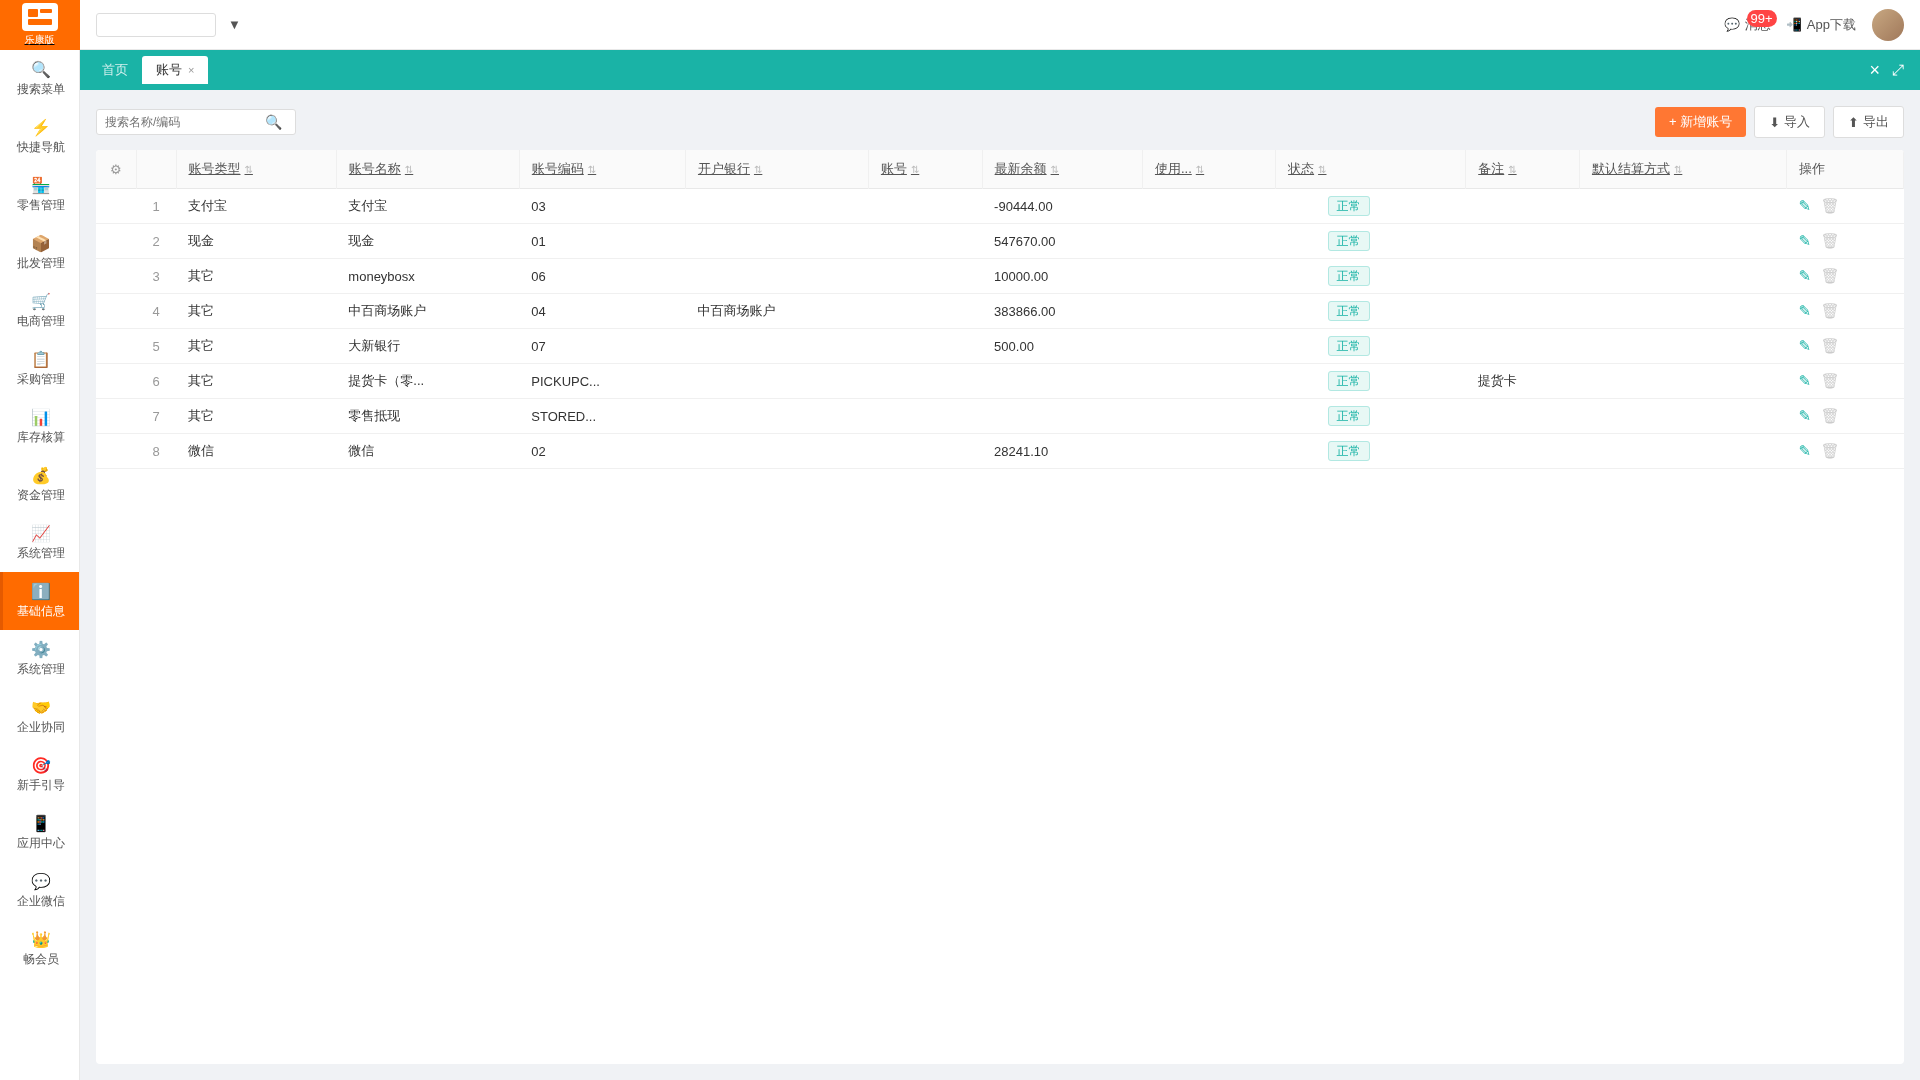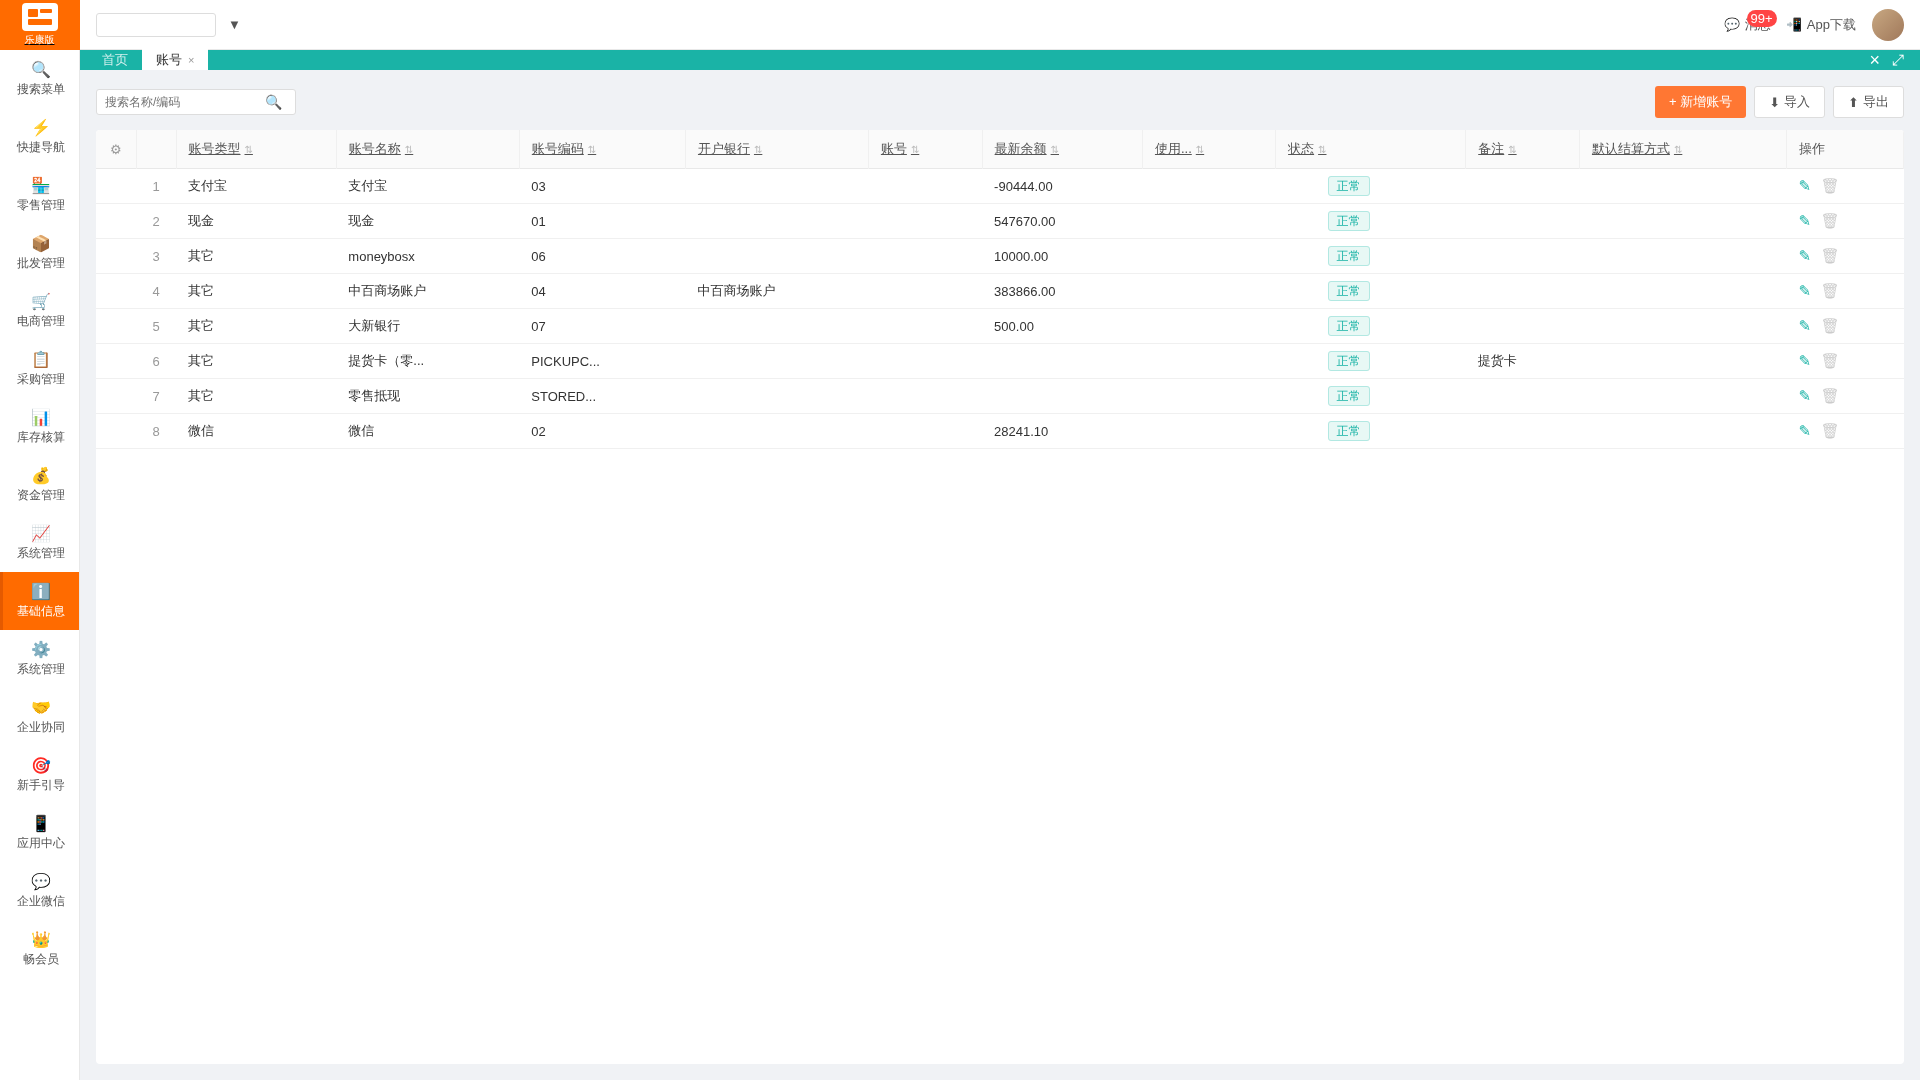--- a/index.html
+++ b/index.html
@@ -134,21 +134,21 @@
     .topbar-avatar {
       width: 32px;
       height: 32px;
       border-radius: 50%;
       background: linear-gradient(135deg, #c8a882, #a0785a);
       cursor: pointer;
     }
 
     
     .tabs-bar {
-      height: 20px;
+      height: 40px;
       background: #1ab3a6;
       display: flex;
       align-items: center;
       padding: 0 8px;
       flex-shrink: 0;
     }
     .tab-item {
       height: 28px;
       padding: 0 14px;
       border-radius: 3px 3px 0 0;
@@ -217,20 +217,21 @@
     .search-input-wrap input {
       border: none;
       outline: none;
       font-size: 12px;
       width: 160px;
       background: transparent;
     }
     .search-icon { color: #aaa; font-size: 14px; cursor: pointer; }
     .toolbar-right {
       display: flex;
+      align-items: center;
       gap: 8px;
     }
     .btn-primary {
       background: #ff7733;
       color: #fff;
       border: none;
       border-radius: 3px;
       padding: 6px 14px;
       cursor: pointer;
       font-size: 13px;

